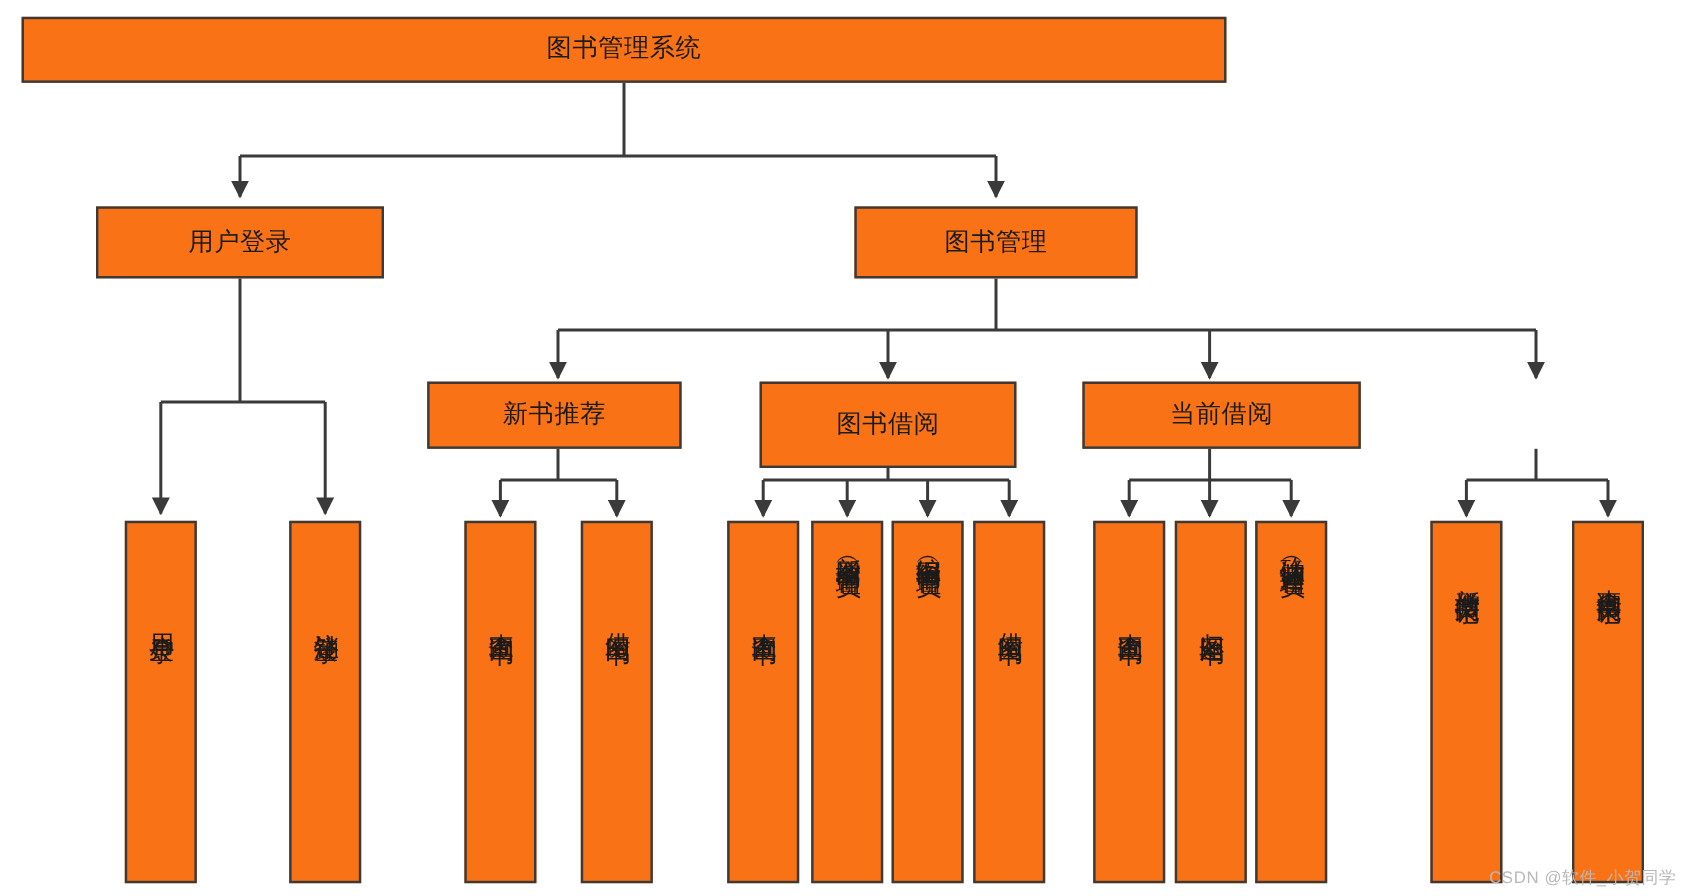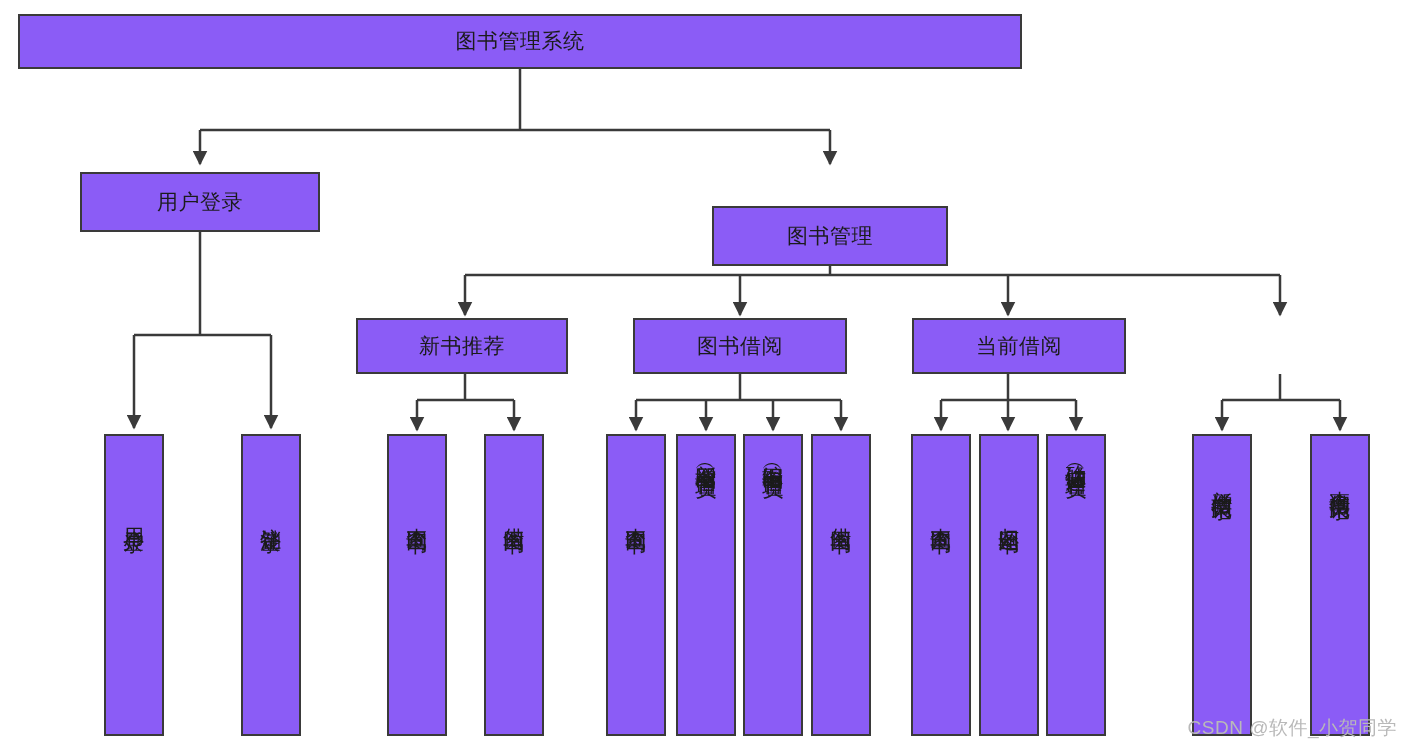--- a/index.html
+++ b/index.html
@@ -22,21 +22,21 @@
     position: absolute;
     left: 0;
     top: 0;
     width: 1405px;
     height: 747px;
     pointer-events: none;
   }
   .node {
     position: absolute;
     box-sizing: border-box;
-    background: #8b5cf6;
+    background: #f97316;
     border: 2.5px solid #3a3a3a;
     display: flex;
     align-items: center;
     justify-content: center;
     color: #1b1b1b;
   }
   .node-label {
     font-size: 21px;
     line-height: 1.25;
     letter-spacing: 0.5px;
@@ -56,21 +56,21 @@
     text-orientation: upright;
     font-size: 21px;
     line-height: 1.32;
     letter-spacing: 2px;
     white-space: nowrap;
   }
   .watermark {
     position: absolute;
     right: 8px;
     bottom: 6px;
-    font-size: 19px;
+    font-size: 14px;
     color: #b9b9b9;
     white-space: nowrap;
     letter-spacing: 0.5px;
   }
 </style>
 </head>
 <body>
 
 <div id="diagram-root">
 
@@ -128,33 +128,33 @@
   </svg>
 
   <div class="node horizontal" style="left:18px; top:14px; width:1004px; height:55px;">
     <span class="node-label">图书管理系统</span>
   </div>
 
   <div class="node horizontal" style="left:80px; top:172px; width:240px; height:60px;">
     <span class="node-label">用户登录</span>
   </div>
 
-  <div class="node horizontal" style="left:712px; top:172px; width:236px; height:60px;margin-top:34px;">
+  <div class="node horizontal" style="left:712px; top:172px; width:236px; height:60px;">
     <span class="node-label">图书管理</span>
   </div>
 
   <div class="node horizontal" style="left:356px; top:318px; width:212px; height:56px;">
     <span class="node-label">新书推荐</span>
   </div>
 
-  <div class="node horizontal" style="left:633px; top:318px; width:214px; height:56px;">
+  <div class="node horizontal" style="left:633px; top:318px; width:214px; height:72px;">
     <span class="node-label">图书借阅</span>
   </div>
 
-  <div class="node horizontal" style="left:902px; top:318px; width:214px; height:56px;margin-left:10px;">
+  <div class="node horizontal" style="left:902px; top:318px; width:232px; height:56px;">
     <span class="node-label">当前借阅</span>
   </div>
 
 
   <div class="node vertical" style="left:104px; top:434px; width:60px; height:302px; padding-top:75px;">
     <span class="node-label">用户登录</span>
   </div>
 
   <div class="node vertical" style="left:241px; top:434px; width:60px; height:302px; padding-top:75px;">
     <span class="node-label">注销登录</span>

